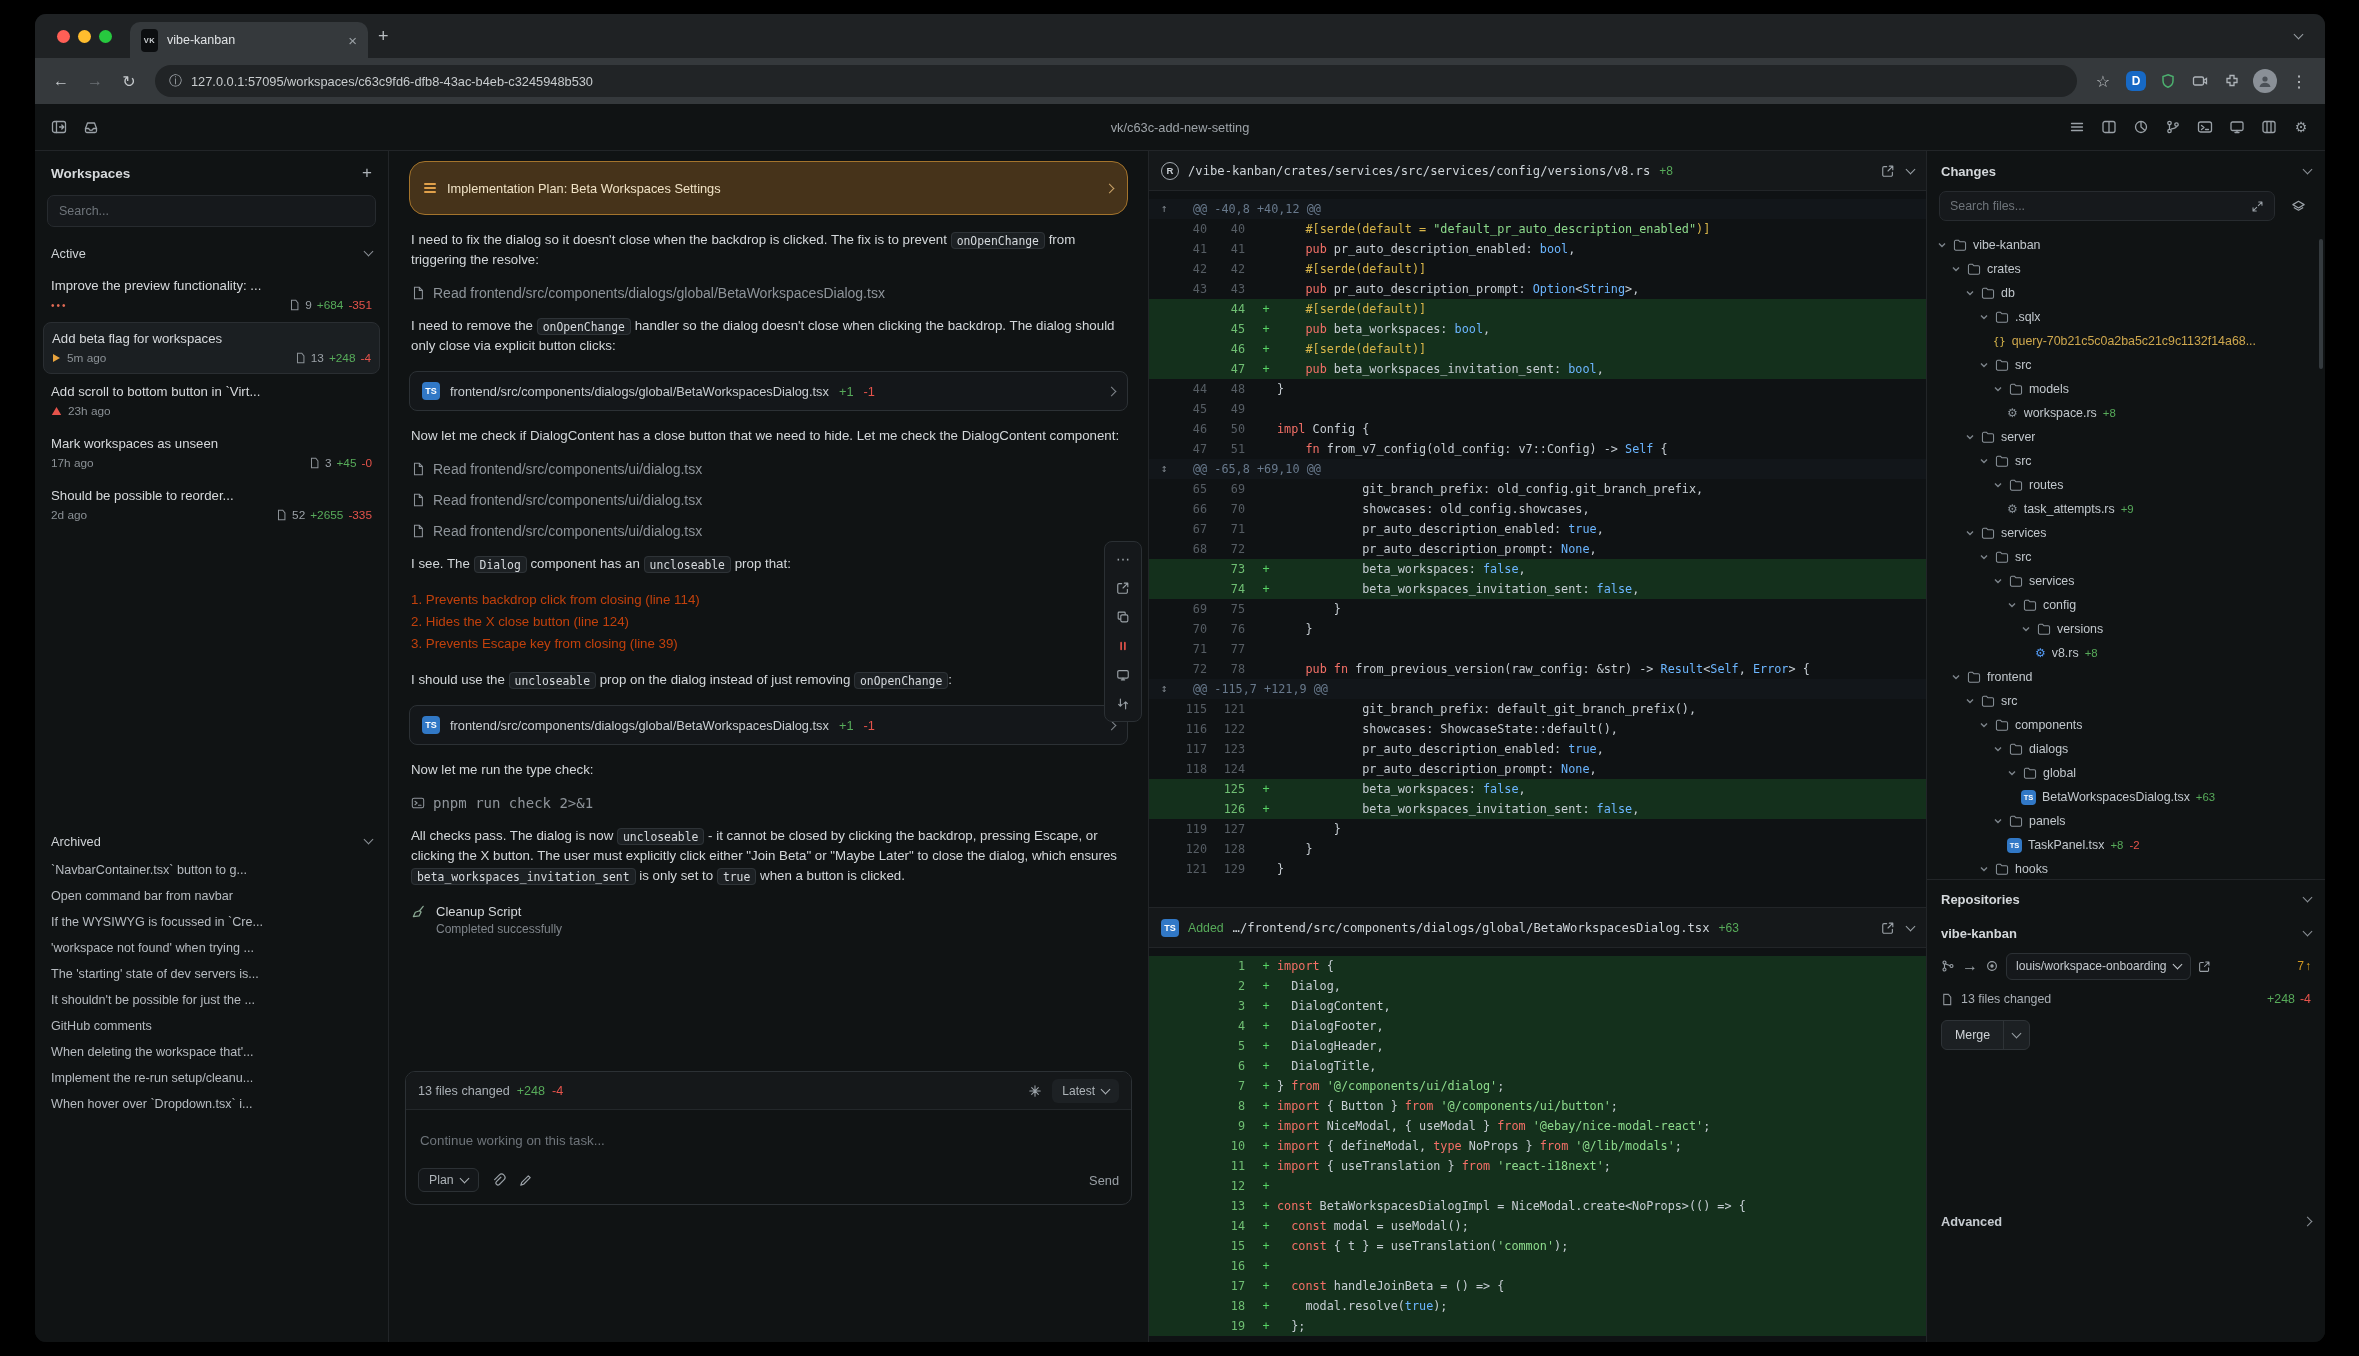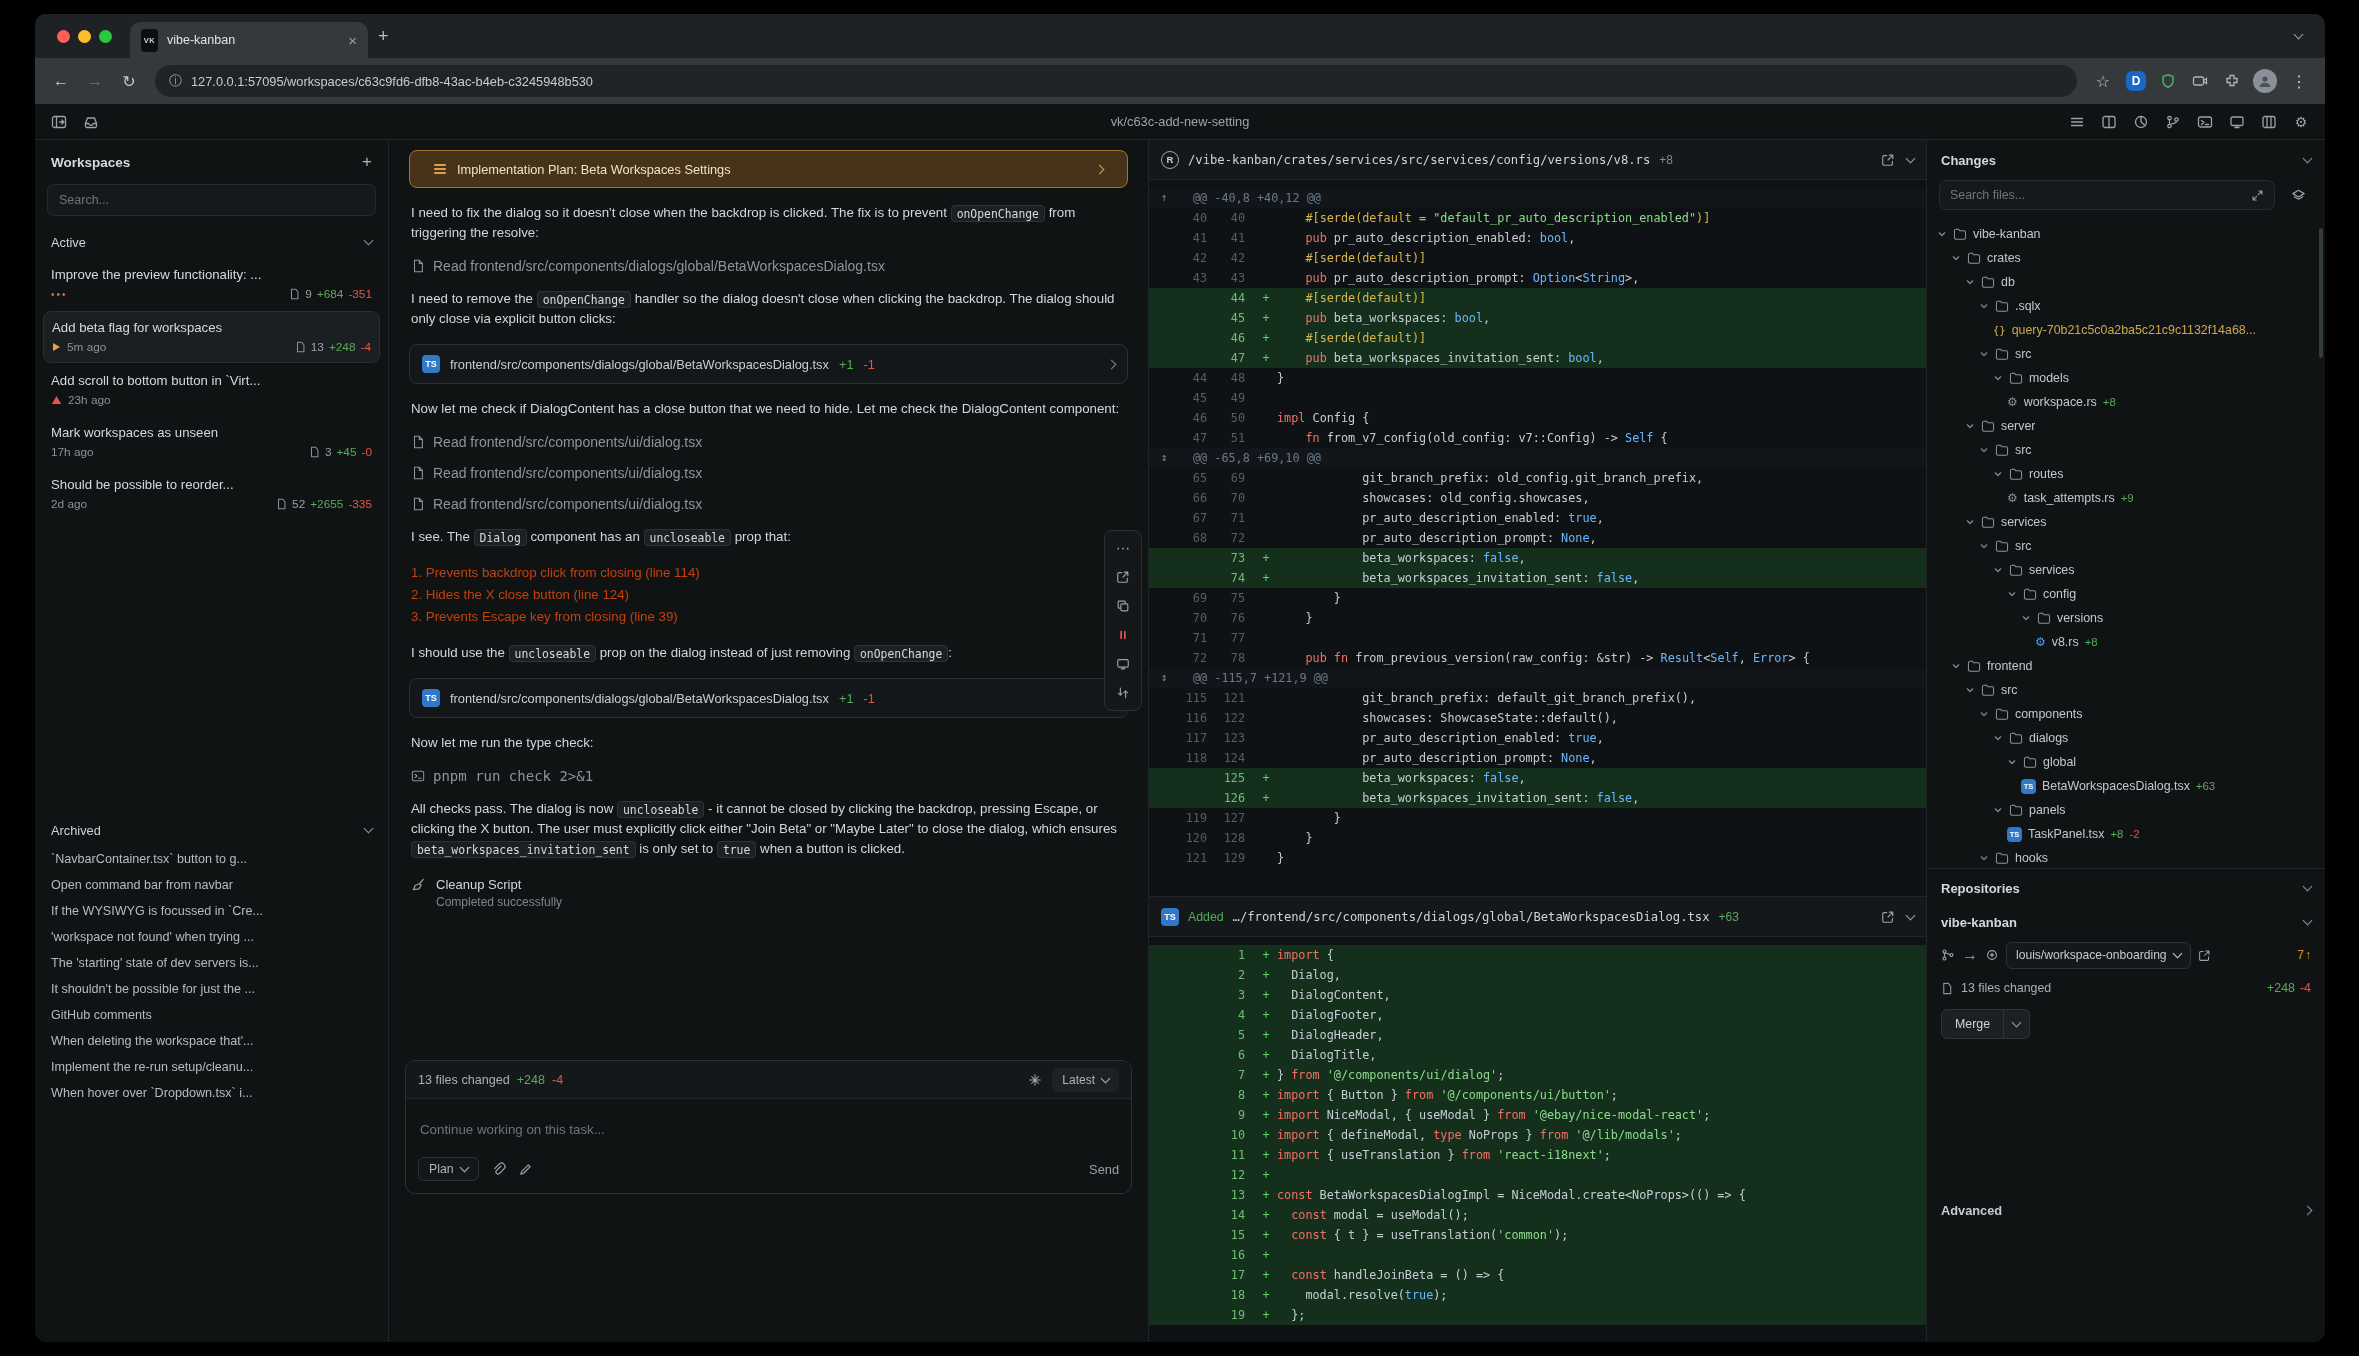--- a/index.html
+++ b/index.html
@@ -27,21 +27,21 @@
   .navbtn.dim{color:#6b7074}
   .omnibox{flex:1;height:32px;border-radius:16px;background:#212426;display:flex;align-items:center;gap:9px;padding:0 14px;margin:0 8px}
   .omnibox .info{color:#9fa4a9;font-size:13px}
   .omnibox .url{color:#c8ccce;font-size:12.8px;white-space:nowrap;overflow:hidden}
   .ext{width:26px;height:26px;border-radius:6px;display:flex;align-items:center;justify-content:center;color:#b6bbc0;margin:0 2px}
   .ext.blue{background:#1769c5;color:#fff;font-size:12px;font-weight:bold;border-radius:6px;width:20px;height:20px;margin:0 5px}
   .avatar{width:24px;height:24px;border-radius:50%;background:#8a9097;display:flex;align-items:center;justify-content:center;margin:0 4px}
 
   
   .app{height:1238px;display:flex;flex-direction:column;background:#101314}
-  .app-header{height:36px;flex:none;display:flex;align-items:center;padding:0 10px;border-bottom:1px solid #222528;position:relative}
+  .app-header{height:47px;flex:none;display:flex;align-items:center;padding:0 10px;border-bottom:1px solid #222528;position:relative}
   .app-title{position:absolute;left:50%;transform:translateX(-50%);font-size:12.8px;color:#9ea4a9}
   .hicons{display:flex;gap:4px}
   .hicons.right{margin-left:auto}
   .icon-btn{min-width:28px;height:26px;display:flex;align-items:center;justify-content:center;color:#9aa1a7;background:none;border:none;border-radius:6px;font-size:14px}
   .main{flex:1;display:flex;min-height:0}
 
   .chev-d,.chev-r{width:7px;height:7px;border-right:1.4px solid currentColor;border-bottom:1.4px solid currentColor;display:inline-block;flex:none}
   .chev-d{transform:rotate(45deg);margin-top:-3px}
   .chev-r{transform:rotate(-45deg)}
 
@@ -63,21 +63,21 @@
   .dots{color:#e06a54;font-size:10px;letter-spacing:2px}
   .play-ico{color:#e8a33d}
   .warn-ico{color:#e5534b}
   .cnt{color:#9aa0a6}
   .arch-item{height:26px;display:flex;align-items:center;padding:0 16px;font-size:12.6px;color:#b6bbc0;white-space:nowrap;overflow:hidden}
   .archived-gap{margin-top:294px}
 
   
   .chat{width:760px;flex:none;border-right:1px solid #222528;position:relative;display:flex;flex-direction:column}
   .chat-scroll{height:912px;overflow:hidden;padding:10px 20px 0}
-  .plan-card{height:38px;border:1px solid #a4742c;background:#46331a;border-radius:8px;display:flex;align-items:center;gap:11px;padding:0 24px;margin-bottom:4px}
+  .plan-card{height:54px;border:1px solid #a4742c;background:#46331a;border-radius:16px;display:flex;align-items:center;gap:11px;padding:0 14px;margin-bottom:4px}
   .bars{width:12px;height:2px;background:#e0a04a;border-radius:1px;box-shadow:0 4px 0 #e0a04a,0 -4px 0 #e0a04a;flex:none}
   .plan-title{font-size:12.8px;color:#f1e3c6;flex:1}
   .plan-card .chev-r{color:#caa368}
   .msg{font-size:13.3px;line-height:20px;color:#d3d7da;margin:15px 2px}
   .inline-code{font-family:"DejaVu Sans Mono",monospace;font-size:11.4px;background:#1c2023;border:1px solid #2e3337;border-radius:4px;padding:0.5px 5px;color:#d6dade;white-space:nowrap}
   .tool-row{display:flex;align-items:center;gap:8px;margin:15px 2px;color:#8e949a;font-size:14px}
   .file-card{height:40px;border:1px solid #2c3135;background:#14171a;border-radius:8px;display:flex;align-items:center;gap:10px;padding:0 12px;margin:13px 0;color:#c8cdd1;font-size:12.8px}
   .file-card .chev-r{margin-left:auto;color:#80868c}
   .ts-badge{width:18px;height:18px;border-radius:4px;background:#3178c6;color:#fff;font-size:9px;font-weight:bold;display:flex;align-items:center;justify-content:center;flex:none}
   .ts-badge.sm{width:15px;height:15px;font-size:7.5px}

